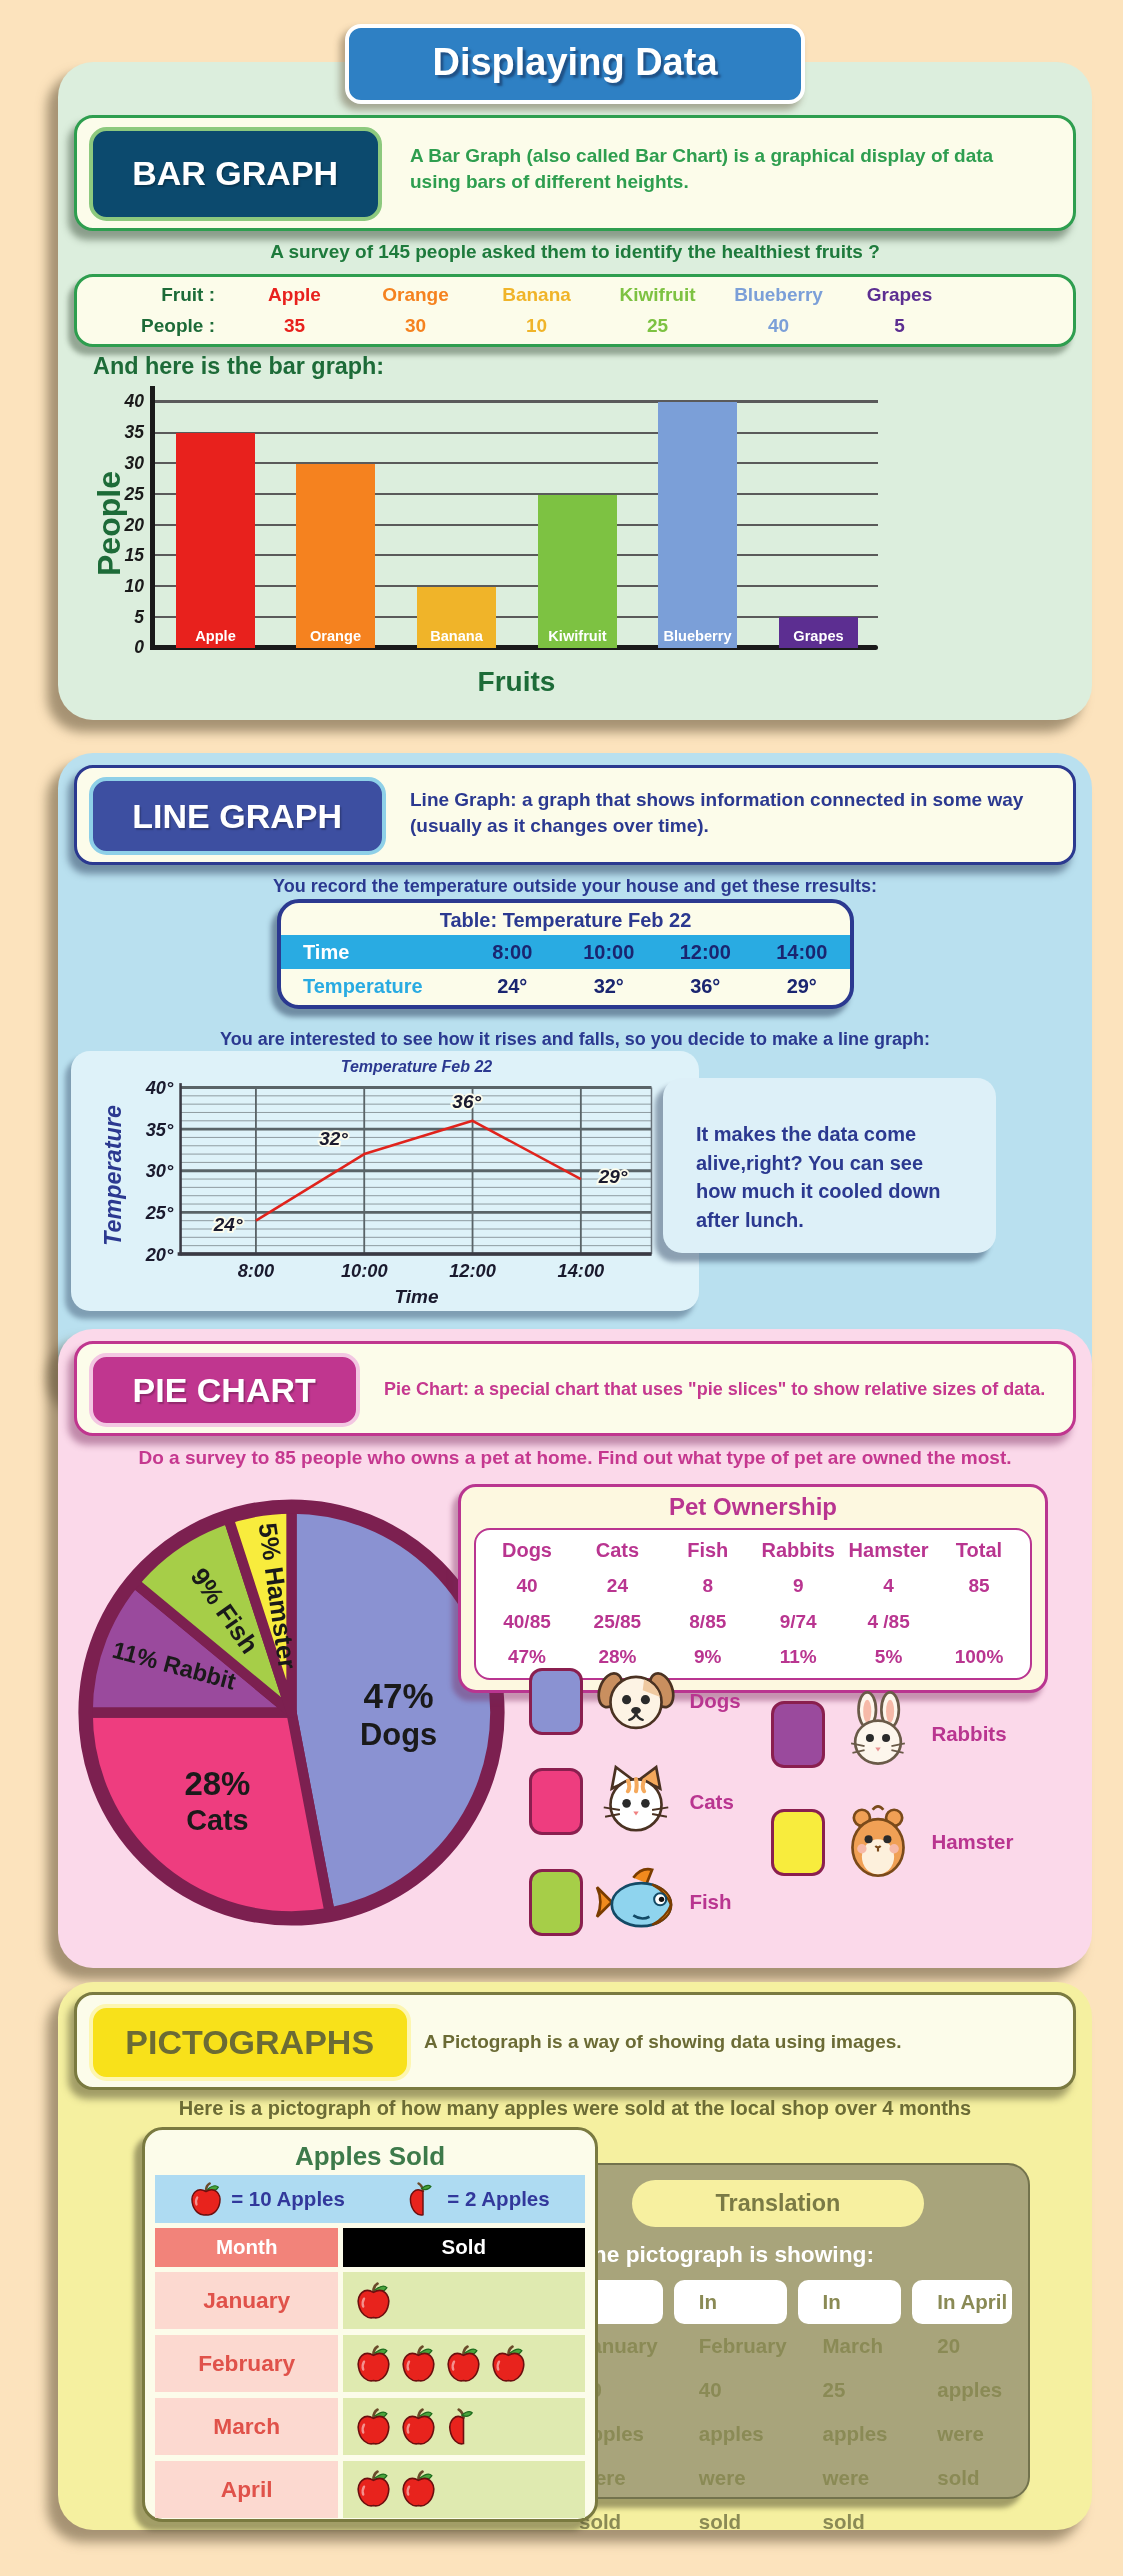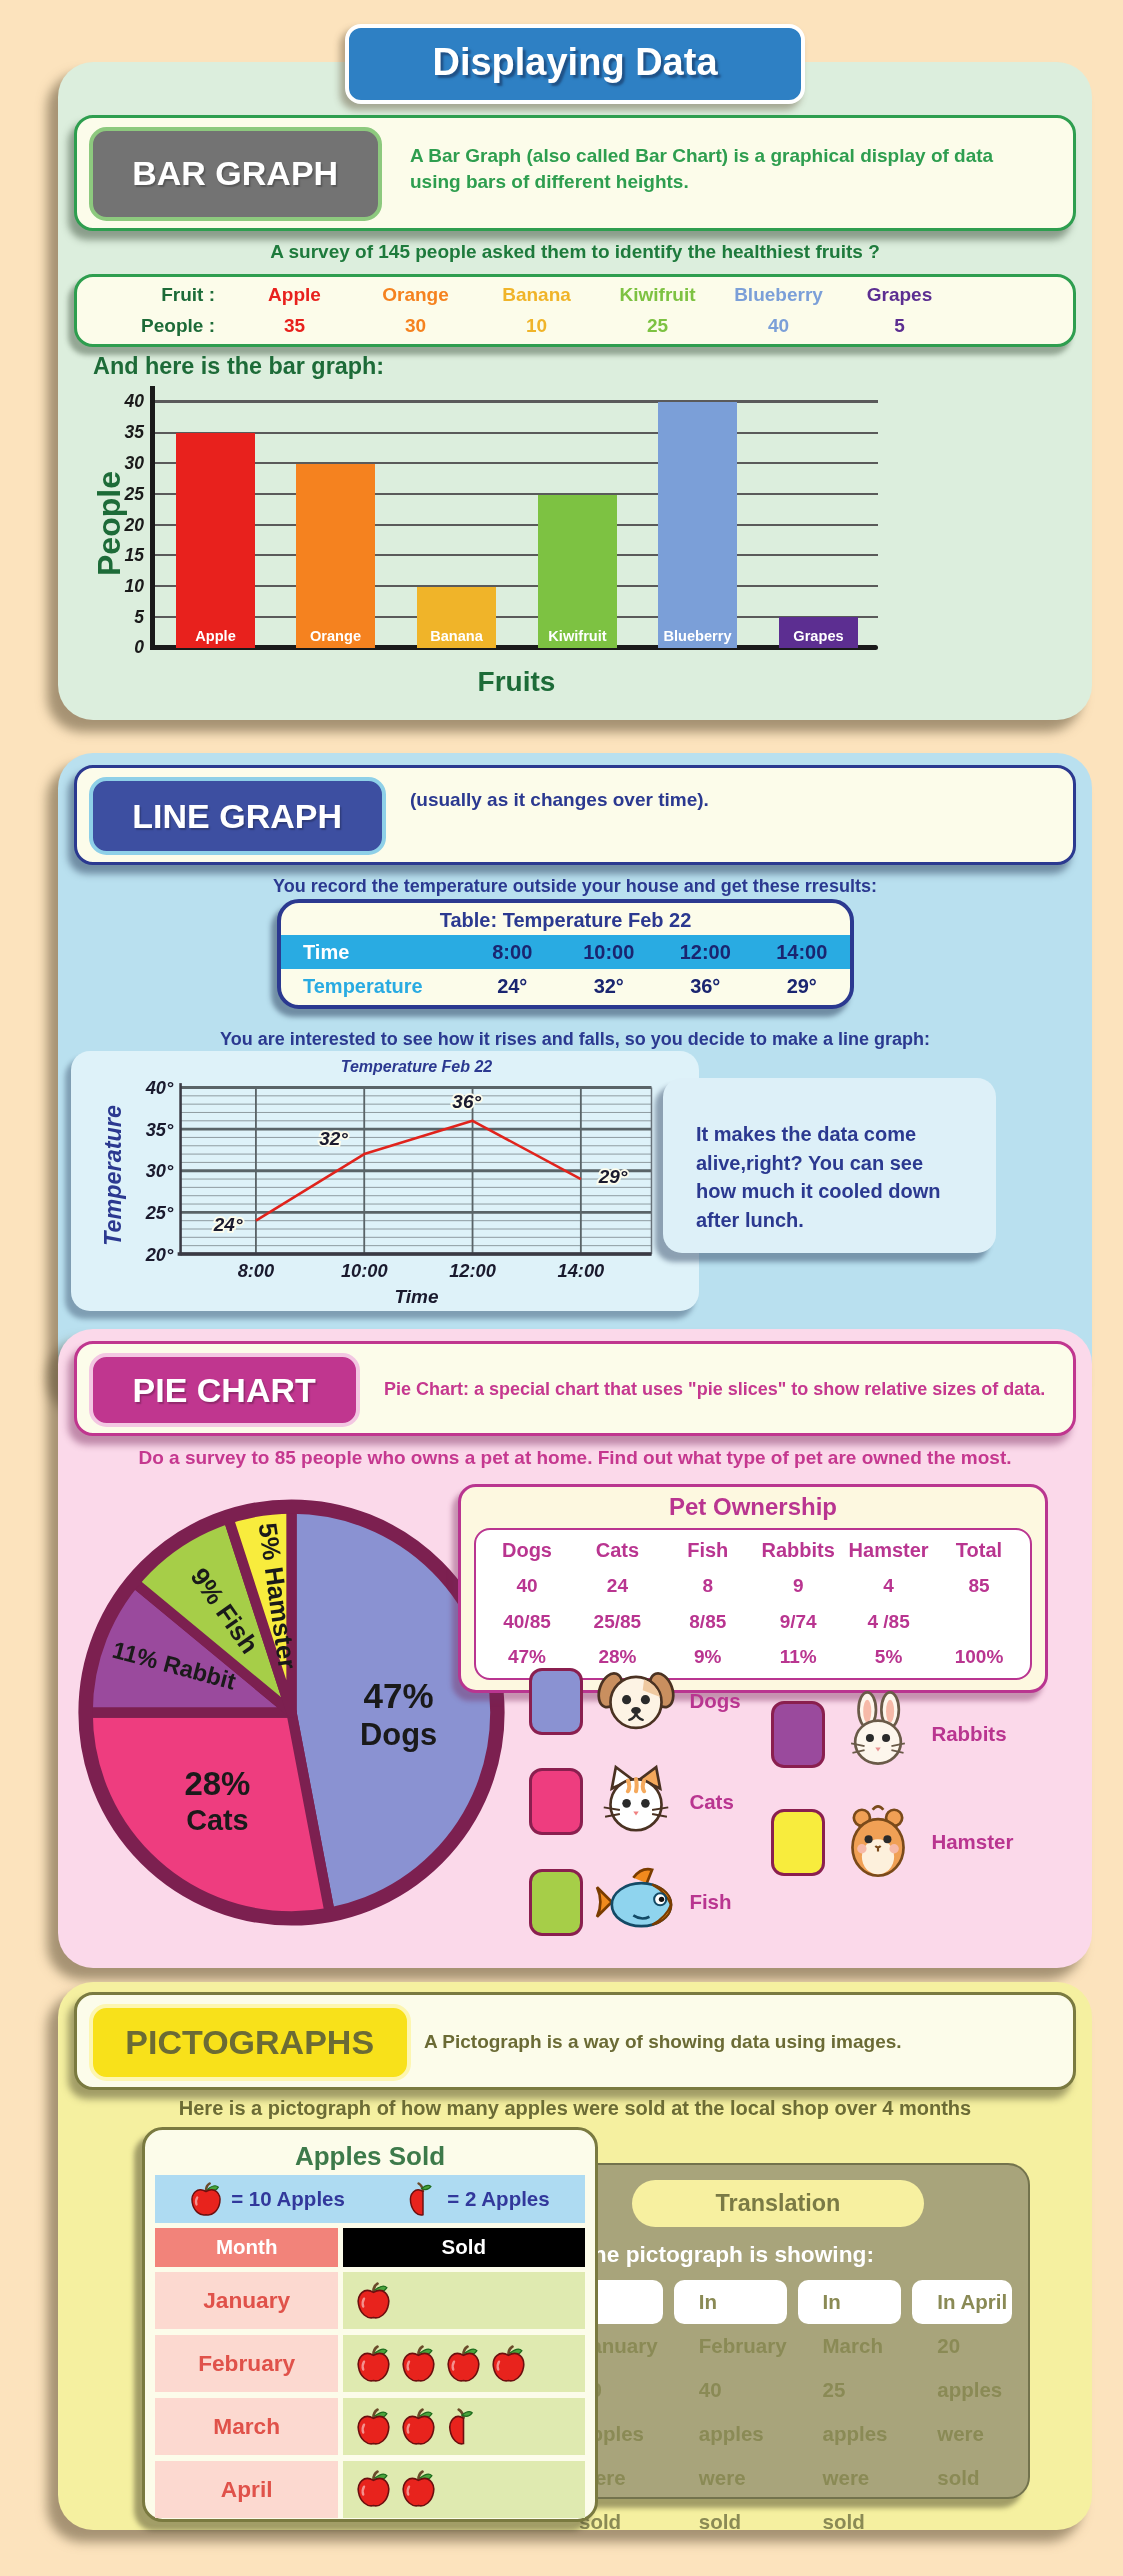--- a/index.html
+++ b/index.html
@@ -17,21 +17,21 @@
     box-shadow:-4.4px 5.8px 7.3px rgba(95,80,55,.45);}
 
   .hdr{position:absolute;left:16px;right:16px;background:#fcfcea;border-radius:19px;}
   .hdr-green{top:53px;height:110px;border:3.7px solid #2e9e4f;box-shadow:-5.8px 8.8px 7.3px rgba(60,80,60,.5);}
   .hdr-blue{top:12.4px;height:94px;border:3.7px solid #2b3990;box-shadow:-5.8px 8.8px 7.3px rgba(40,60,90,.5);}
   .hdr-pink{top:12.4px;height:89px;border:3.7px solid #c0368f;box-shadow:-5.8px 8.8px 7.3px rgba(120,40,90,.45);}
   .hdr-olive{top:10.2px;height:92px;border:3.7px solid #7a7a40;box-shadow:-5.8px 8.8px 7.3px rgba(80,75,45,.5);}
 
   .pill{position:absolute;left:11.7px;top:8.8px;border-radius:17.5px;color:#fff;font-size:34px;
     display:flex;align-items:center;justify-content:center;text-shadow:1.5px 2.2px 1.5px rgba(0,0,0,.25);}
-  .pill-green{width:285px;height:86px;background:#737373;border:4.4px solid #8dc97e;}
+  .pill-green{width:285px;height:86px;background:#0c4a6e;border:4.4px solid #8dc97e;}
   .pill-blue{width:289px;height:70px;background:#3d4fa1;border:4.4px solid #8ed0e8;}
   .pill-pink{width:263px;height:66px;background:#c0368f;border:4.4px solid #f3c7e2;}
   .pill-yellow{width:314px;height:69px;background:#f8e11a;border:4.4px solid #fdf6b0;color:#6b6b35;text-shadow:none;}
 
   .hdr-desc{position:absolute;font-size:19px;line-height:26px;}
   .desc-green{left:333px;top:25px;color:#2e9e4f;}
   .desc-navy{left:333px;top:19px;color:#2b3990;}
   .desc-pink{left:307px;top:32px;color:#c5388f;font-size:18px;}
   .desc-olive{left:347px;top:34px;color:#6b6b35;}
 
@@ -226,20 +226,21 @@
           </div>
         </div>
       <div class="bar-xlabel">Fruits</div>
     </div>
   </section>
 
   <section class="panel panel-line">
     <div class="hdr hdr-blue">
       <div class="pill pill-blue">LINE GRAPH</div>
       <div class="hdr-desc desc-navy">
+        <div>Line Graph: a graph that shows information connected in some way</div>
         <div>(usually as it changes over time).</div>
       </div>
     </div>
     <div class="center-line record-text">You record the temperature outside your house and get these rresults:</div>
     <div class="temp-table">
       <div class="tt-title">Table: Temperature Feb 22</div>
       <div class="tt-row tt-time" id="tt-time">
         <span class="tt-label">Time</span>
       <span class="tt-val">8:00</span>
           <span class="tt-val">10:00</span>

